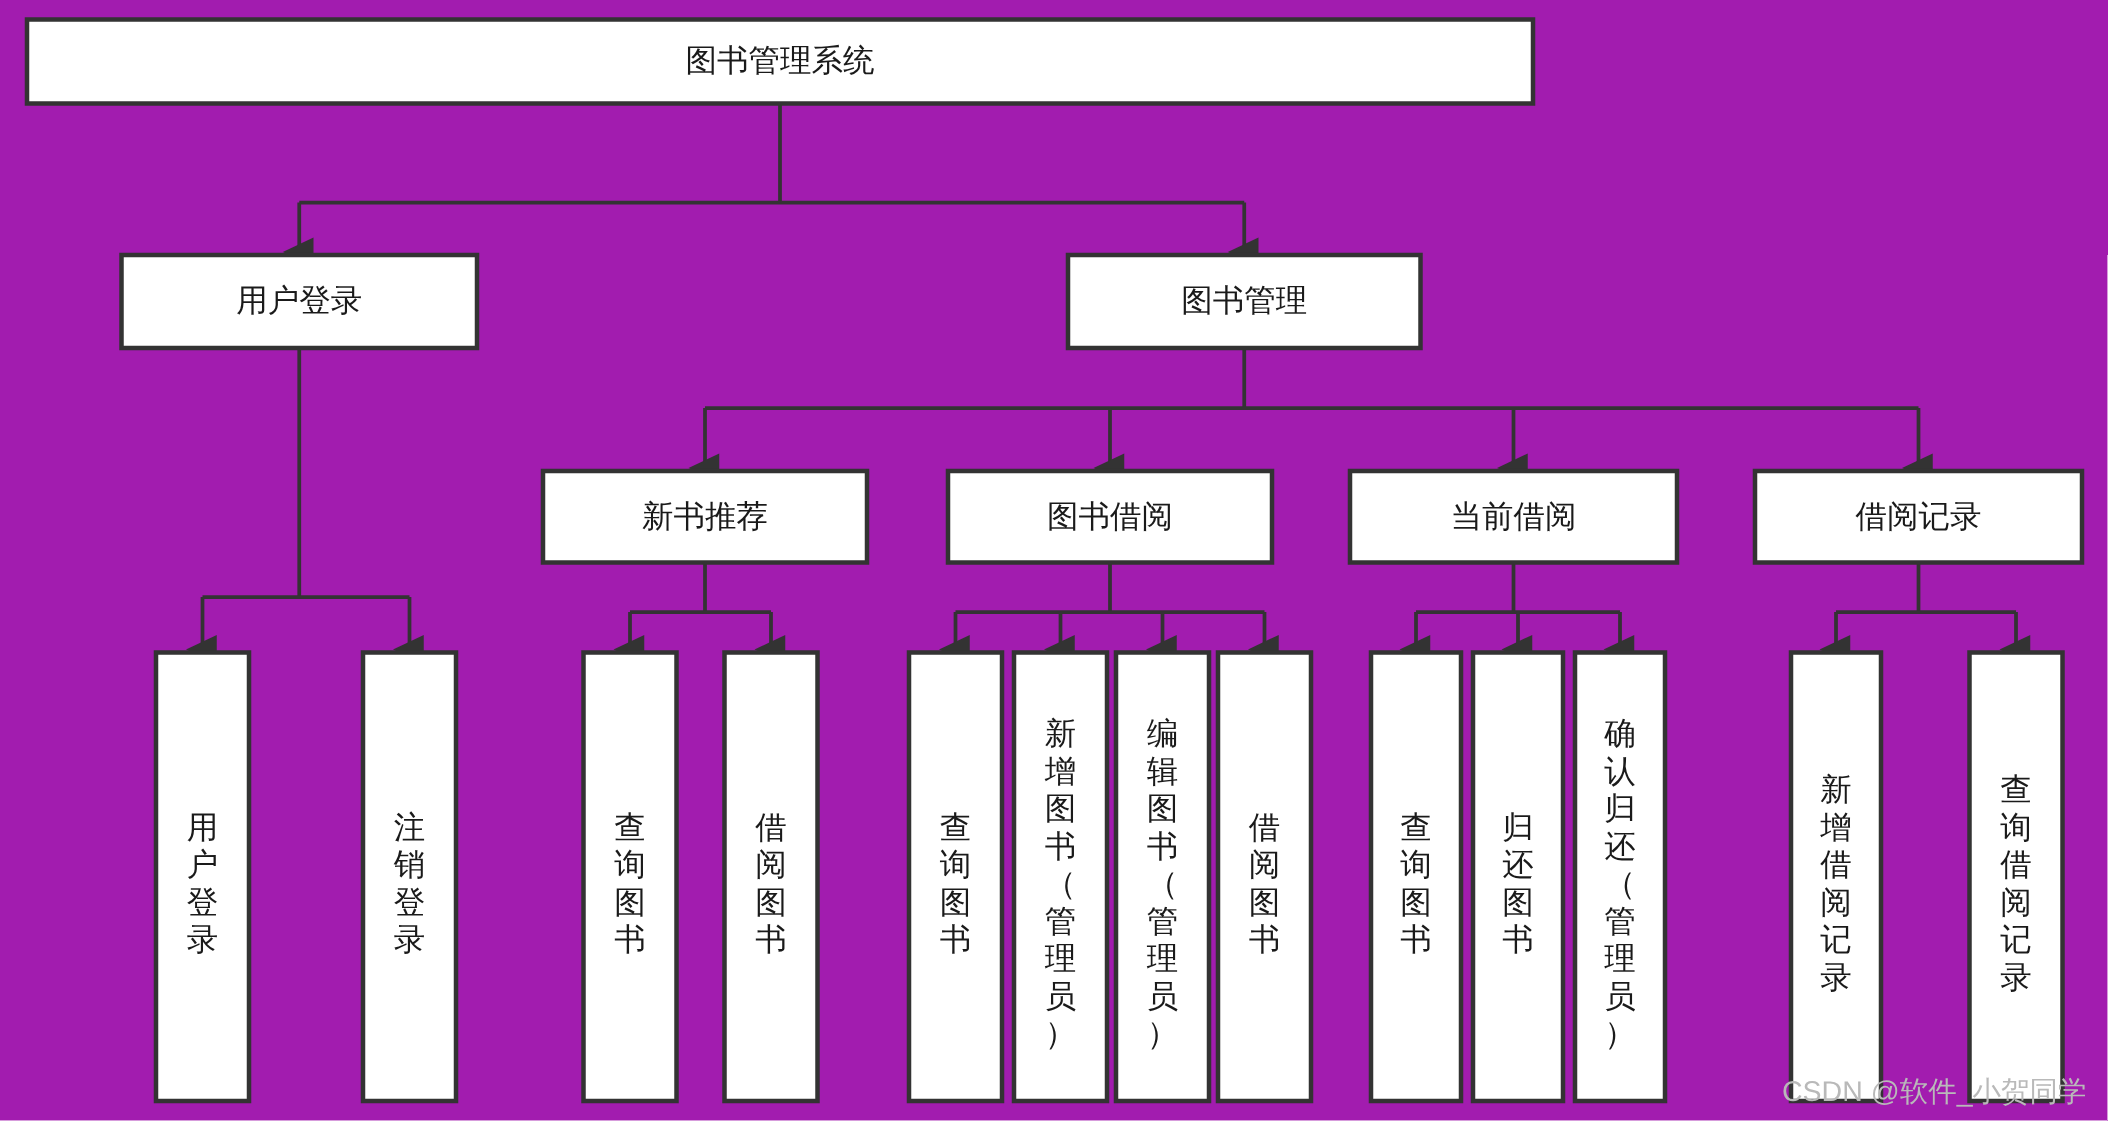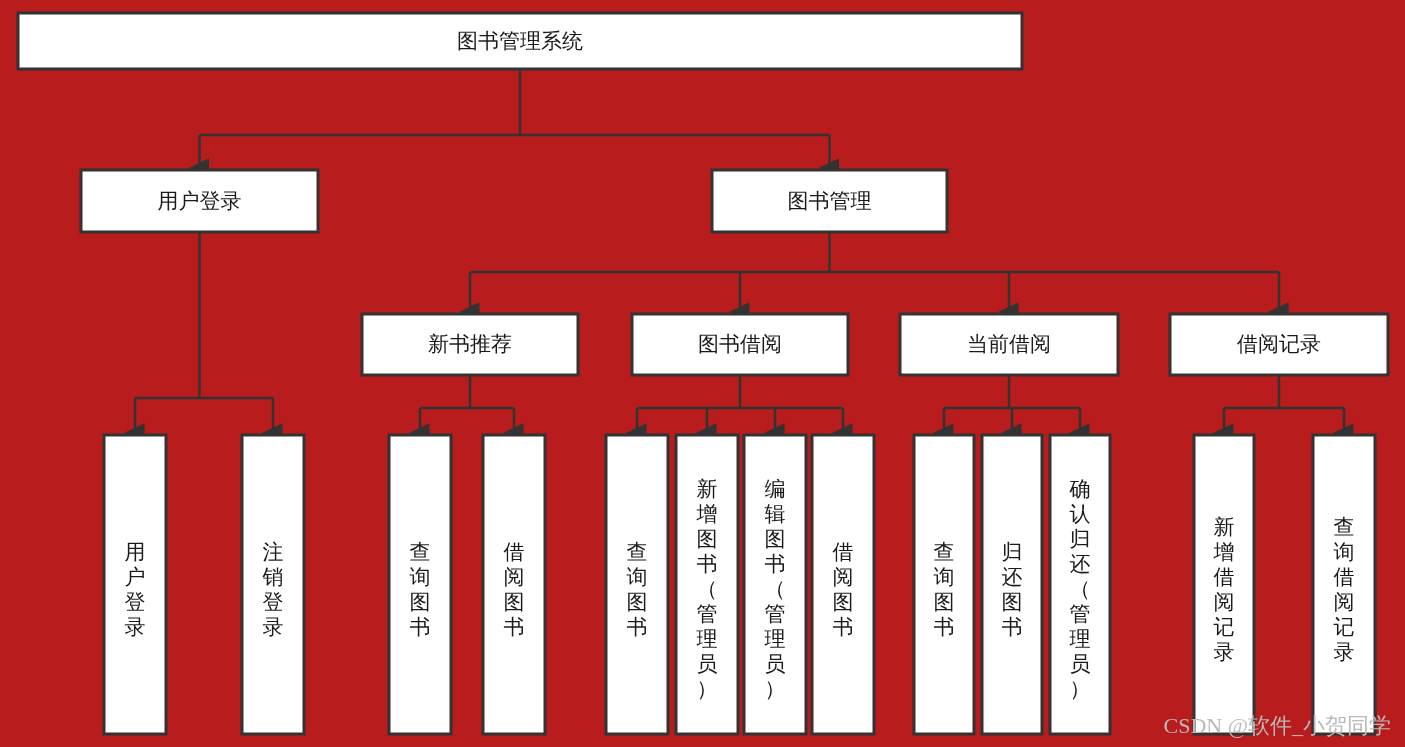--- a/index.html
+++ b/index.html
@@ -4,21 +4,21 @@
 <style>
   html, body {
     margin: 0;
     padding: 0;
     background: #ffffff;
   }
   #diagram-root {
     position: relative;
     width: 1405px;
     height: 747px;
-    background: #b91c1c;
+    background: #a21caf;
     font-family: "Liberation Sans", "DejaVu Sans", sans-serif;
     overflow: hidden;
   }
   svg.flow {
     position: absolute;
     top: 0;
     left: 0;
     width: 1405px;
     height: 747px;
   }
@@ -37,22 +37,22 @@
     font-family: "Liberation Sans", "DejaVu Sans", sans-serif;
     font-size: 21px;
     text-anchor: middle;
     dominant-baseline: middle;
   }
   .watermark {
     position: absolute;
     right: 14px;
     bottom: 6px;
     color: #b9b9b9;
-    font-size: 22px;
-    font-family: Liberation Serif, serif;
+    font-size: 19px;
+    font-family: Liberation Sans, sans-serif;
     white-space: nowrap;
     user-select: none;
   }
 </style>
 </head>
 <body>
 
 <div id="diagram-root">
   <svg class="flow" viewBox="0 0 1405 747">
     <defs>

